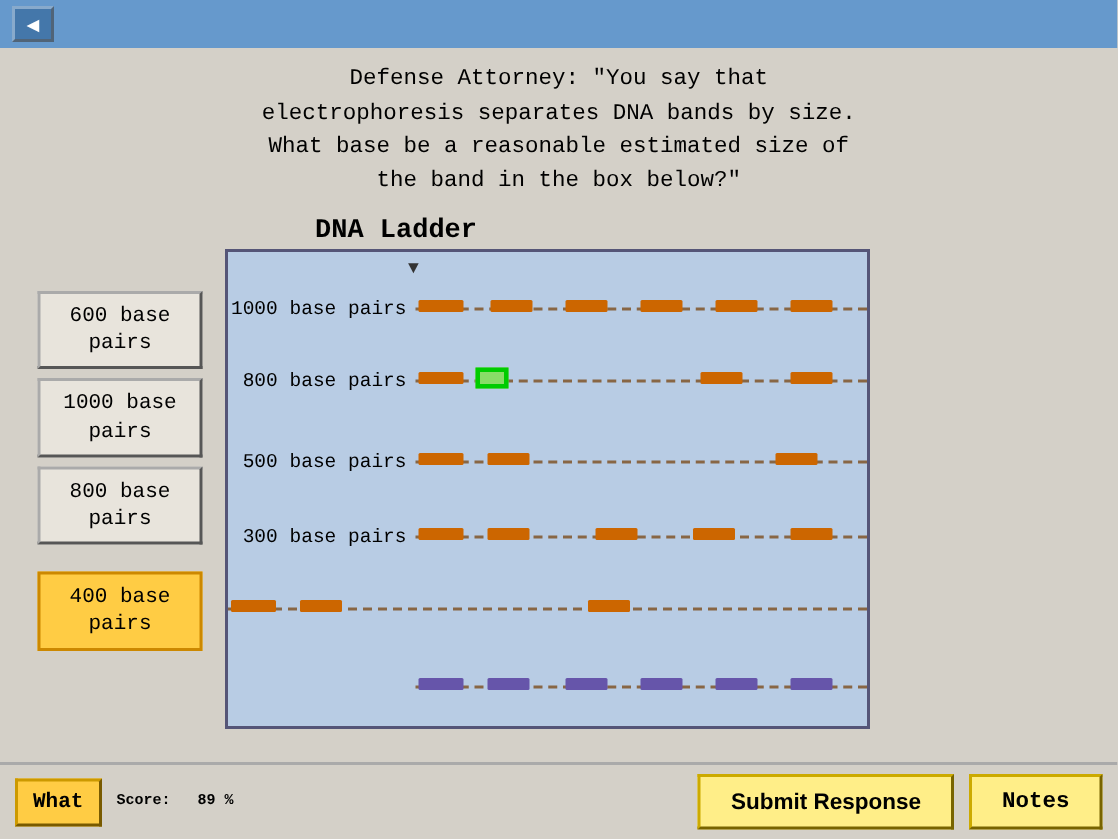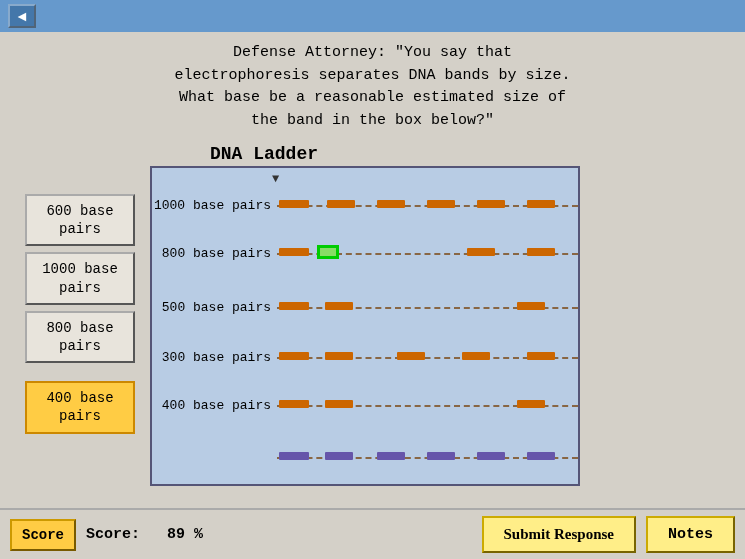--- a/index.html
+++ b/index.html
@@ -154,28 +154,28 @@
       border: 2px outset #cc9900;
       font-family: 'Courier New', Courier, monospace;
       font-size: 14px;
       font-weight: bold;
       padding: 6px 10px;
       cursor: pointer;
     }
 
     .score-label {
       font-family: 'Courier New', Courier, monospace;
-      font-size: 15px;
+      font-size: 10px;
       font-weight: bold;
     }
 
     .submit-btn {
       background: #ffee88;
       border: 2px outset #ccaa00;
-      font-family: Liberation Serif, serif;
+      font-family: Liberation Sans, sans-serif;
       font-size: 15px;
       font-weight: bold;
       padding: 8px 20px;
       cursor: pointer;
       margin-left: auto;
     }
 
     .notes-btn {
       background: #ffee88;
       border: 2px outset #ccaa00;
@@ -264,21 +264,20 @@
             <div style="position:absolute; top:50%; width:100%; border-top:2px dashed #886644;"></div>
             <div style="position:absolute; top:4px; left:2px; width:30px; height:8px; background:#cc6600; border-radius:1px;"></div>
             <div style="position:absolute; top:4px; left:48px; width:28px; height:8px; background:#cc6600; border-radius:1px;"></div>
             <div style="position:absolute; top:4px; left:120px; width:28px; height:8px; background:#cc6600; border-radius:1px;"></div>
             <div style="position:absolute; top:4px; left:185px; width:28px; height:8px; background:#cc6600; border-radius:1px;"></div>
             <div style="position:absolute; top:4px; left:250px; width:28px; height:8px; background:#cc6600; border-radius:1px;"></div>
           </div>
         </div>
 
         <div class="band-row" style="position:absolute; top:228px; left:0; right:0; display:flex; align-items:center;">
-          <div class="band-label">400 base pairs</div>
           <div style="flex:1; position:relative; height:18px;">
             <div style="position:absolute; top:50%; width:100%; border-top:2px dashed #886644;"></div>
             <div style="position:absolute; top:4px; left:2px; width:30px; height:8px; background:#cc6600; border-radius:1px;"></div>
             <div style="position:absolute; top:4px; left:48px; width:28px; height:8px; background:#cc6600; border-radius:1px;"></div>
             <div style="position:absolute; top:4px; left:240px; width:28px; height:8px; background:#cc6600; border-radius:1px;"></div>
           </div>
         </div>
 
         <div class="band-row" style="position:absolute; top:280px; left:0; right:0; display:flex; align-items:center;">
           <div class="band-label" style="width:125px;"></div>
@@ -293,21 +292,21 @@
           </div>
         </div>
 
       </div>
     </div>
 
   </div>
 </div>
 
 <div class="bottom-bar">
-  <button class="save-btn">Score</button>
+  <button class="save-btn">What</button>
   <span class="score-label">
     <span>Score:</span>
     &nbsp;
     <span>89</span>
     <span>%</span>
   </span>
   <button class="submit-btn">Submit Response</button>
   <button class="notes-btn">Notes</button>
 </div>
 

